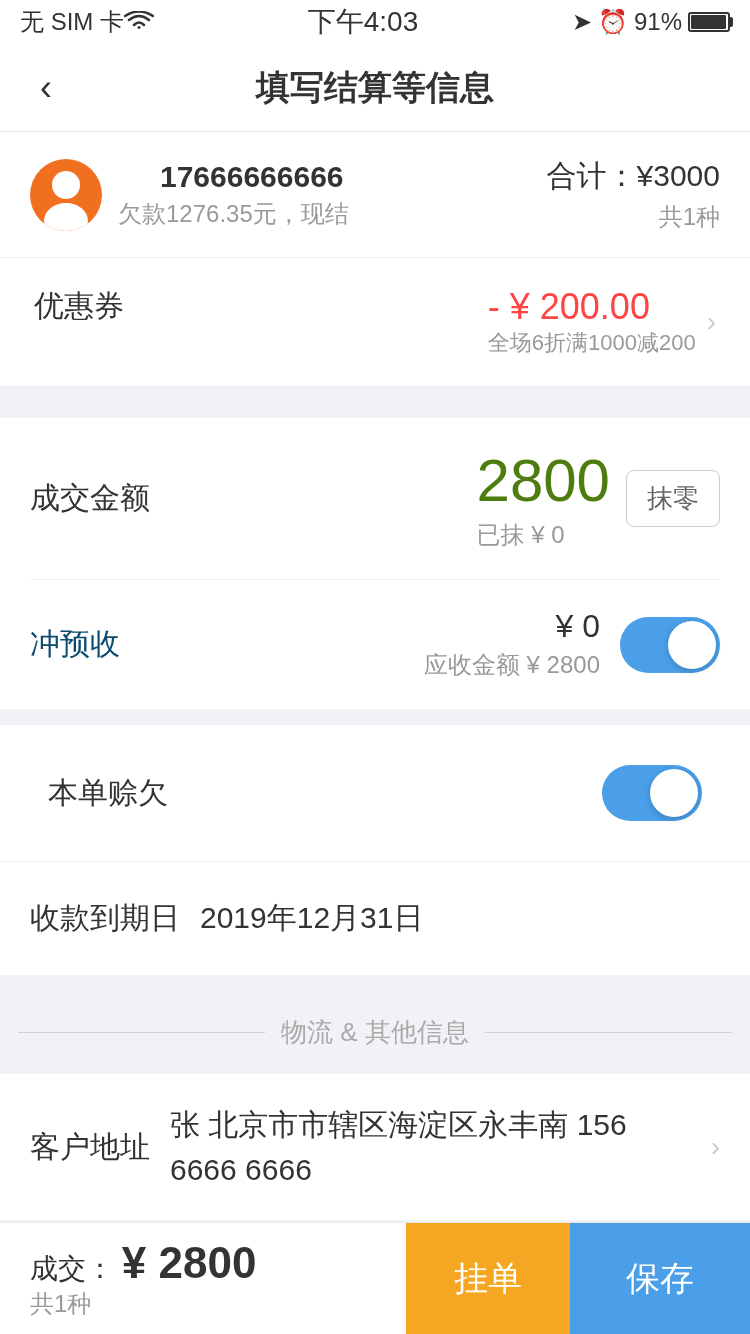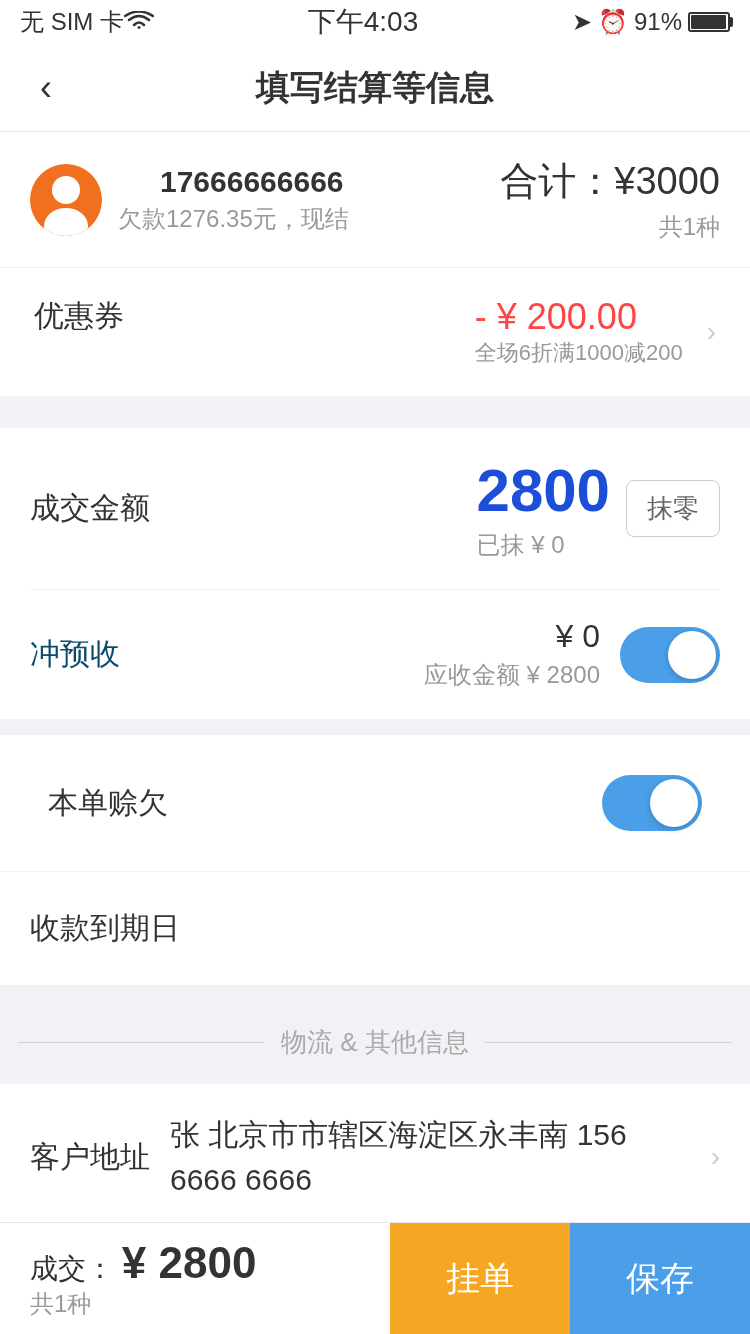--- a/index.html
+++ b/index.html
@@ -83,34 +83,34 @@
     .user-left { display: flex; align-items: center; gap: 16px; }
     .avatar {
       width: 72px; height: 72px; border-radius: 50%;
       background: #f07020;
       display: flex; align-items: center; justify-content: center;
       overflow: hidden;
     }
     .user-info .name { font-size: 30px; font-weight: 600; color: #333; margin-left: 42px; }
     .user-info .sub { font-size: 24px; color: #999; margin-top: 4px; }
     .user-right { text-align: right; }
-    .user-right .total { font-size: 38px; color: #333; font-weight: 500; }
+    .user-right .total { font-size: 30px; color: #333; font-weight: 500; }
     .user-right .count { font-size: 24px; color: #999; margin-top: 4px; }
 
     
     .coupon-row {
       display: flex;
       align-items: flex-start;
       justify-content: space-between;
       padding: 28px 34px;
       background: #fff;
       border-top: 1px solid #f0f0f0;
     }
     .coupon-label { font-size: 30px; color: #333; }
-    .coupon-right { display: flex; align-items: center; gap: 16px; }
+    .coupon-right { display: flex; align-items: center; gap: 3px; }
     .coupon-amount { font-size: 36px; color: #ff4444; font-weight: 500; }
     .coupon-desc { font-size: 22px; color: #999; display: block; text-align: right; }
     .chevron { font-size: 28px; color: #ccc; margin-left: 8px; }
 
     
     .section-gap { height: 16px; background: #f0f2f5; }
 
     
     .form-section { background: #fff; padding: 0 30px; }
 
@@ -122,22 +122,22 @@
       border-bottom: 1px solid #f0f0f0;
     }
     .form-row:last-child { border-bottom: none; }
 
     .form-label { font-size: 30px; color: #333; }
 
     .form-value { display: flex; align-items: center; gap: 16px; }
 
     .amount-big {
       font-size: 60px;
-      font-weight: 700;
-      color: #1d4ed8;
+      font-weight: 400;
+      color: #4d7c0f;
       margin-top: 29px;
     }
 
     .round-zero-btn {
       border: 1.5px solid #ccc;
       border-radius: 8px;
       padding: 10px 20px;
       font-size: 26px;
       color: #666;
       background: #fff;
@@ -234,21 +234,21 @@
       display: flex;
       align-items: center;
       border-top: 1px solid #e8e8e8;
     }
     .bottom-summary {
       flex: 1;
       padding: 0 30px;
     }
 
     .btn-hang {
-      width: 180px;
+      width: 164px;
       height: 112px;
       background: #f5a623;
       display: flex;
       align-items: center;
       justify-content: center;
       font-size: 34px;
       color: #fff;
       font-weight: 500;
       cursor: pointer;
       margin-left: 9px;
@@ -369,20 +369,21 @@
 
   <div class="debt-row">
     <span class="debt-label">本单赊欠</span>
     <div class="toggle">
       <div class="toggle-knob"></div>
     </div>
   </div>
 
   <div class="due-row">
     <span class="due-label">收款到期日</span>
+    <span class="due-date">2019年12月31日</span>
   </div>
 
   <div class="section-gap"></div>
 
   <div class="logistics-header">
     <div class="logistics-line"></div>
     <span class="logistics-title">物流 &amp; 其他信息</span>
     <div class="logistics-line"></div>
   </div>
 

